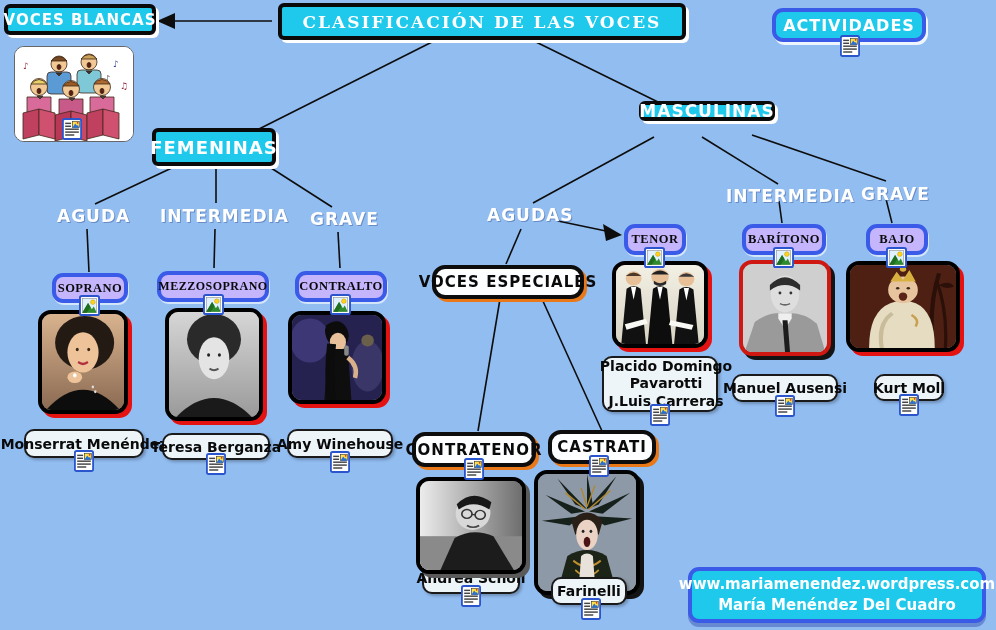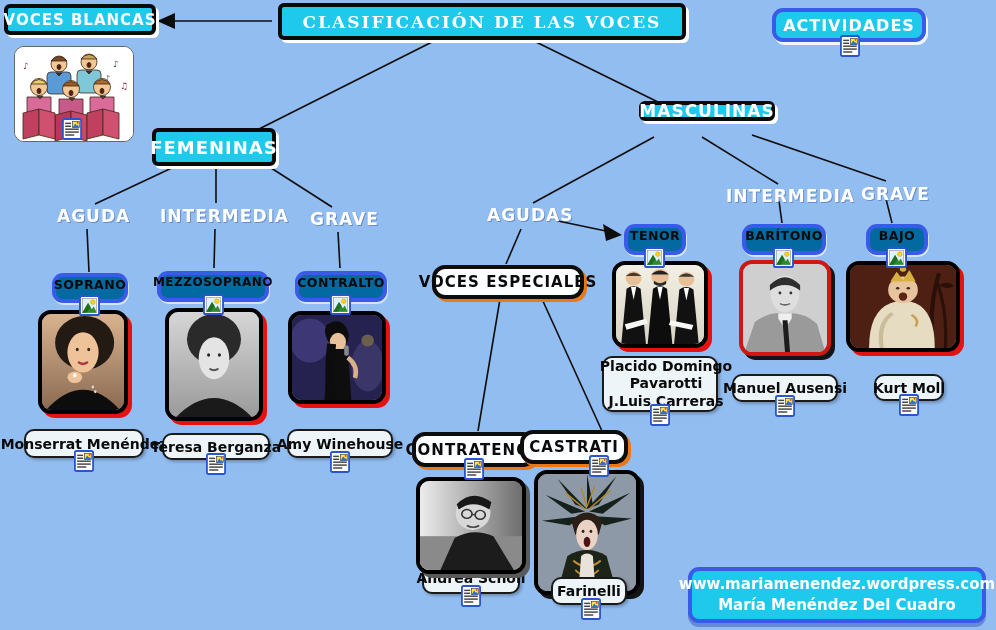--- a/index.html
+++ b/index.html
@@ -17,24 +17,25 @@
   }
   
   .blue-node {
     background:#1FC9EC; border:4px solid #3A5AE8; border-radius:11px;
     color:#fff; font-weight:bold; display:flex; align-items:center; justify-content:center;
     box-shadow: 2px 3px 0 rgba(255,255,255,0.85); z-index:2; white-space:nowrap;
   }
   .title-font { font-family:"DejaVu Serif", serif; }
   
   .vbox {
-    background:#0369a1; border:4px solid #3A5AE8; border-radius:11px;
+    background:#c4b5fd; border:4px solid #3A5AE8; border-radius:11px;
     color:#0a0a0a; font-weight:bold; font-size:12.5px; letter-spacing:.5px;
-    display:flex; justify-content:center; z-index:2; white-space:nowrap;
+    display:flex; align-items:center; justify-content:center; z-index:2; white-space:nowrap;
     box-shadow: 1px 2px 0 rgba(255,255,255,.6);
+    font-family: Liberation Serif, serif;
   }
   
   .special {
     background:#FDFEFF; border:4px solid #0d0d0d; border-radius:13px;
     color:#0a0a0a; font-weight:bold; font-size:15px; letter-spacing:1px;
     display:flex; align-items:center; justify-content:center; z-index:2; white-space:nowrap;
     box-shadow: 3px 3px 0 #E87818;
   }
   
   .lvl {
@@ -242,21 +243,21 @@
     <span>VOCES ESPECIALES</span>
   </div>
 
   <div class="abs special" style="left:412px; top:432px; width:124px; height:35px;">
     <span>CONTRATENOR</span>
   </div>
   <svg class="abs icon" style="left:464px; top:458px; width:20px; height:22px;">
       <use href="#sym-doc"></use>
     </svg>
 
-  <div class="abs special" style="left:520px; top:430px; width:108px; height:34px;">
+  <div class="abs special" style="left:548px; top:430px; width:108px; height:34px;">
     <span>CASTRATI</span>
   </div>
   <svg class="abs icon" style="left:589px; top:455px; width:20px; height:22px;">
       <use href="#sym-doc"></use>
     </svg>
 
   <div class="abs photo sh-red" style="left:38px; top:310px; width:90px; height:104px;">
     <svg viewBox="0 0 100 100" preserveAspectRatio="none">
       <defs>
           <linearGradient id="gTan" x1="0" y1="0" x2="0" y2="1">

